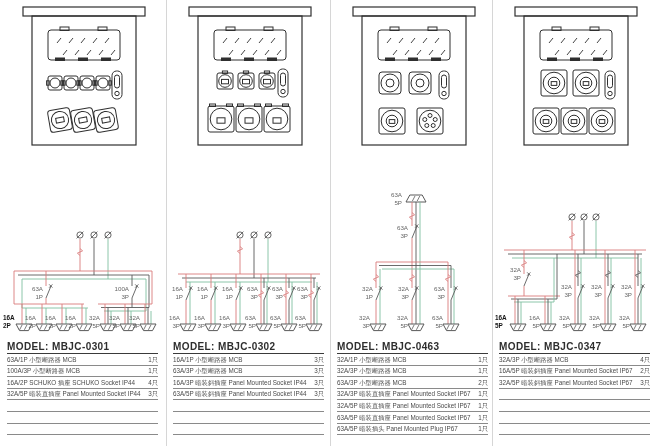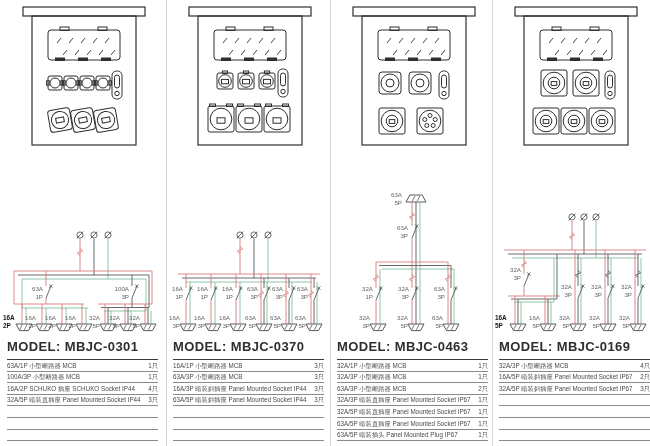--- a/index.html
+++ b/index.html
@@ -9,22 +9,22 @@
   .col{position:absolute;top:0;width:162px;height:446px}
   .cab{position:absolute;top:3px;left:0;color:#2f2f2f}
   .dg{position:absolute;top:186px;left:0}
   .dg line{fill:none;stroke-width:0.9}
   .wr{stroke:#d97b7b;color:#d97b7b}
   .wg{stroke:#7fbfa0;color:#7fbfa0}
   .wd{stroke:#5a5a5a;color:#5a5a5a}
   .lb{font-size:6.2px;fill:#666;font-family:"Liberation Sans",sans-serif}
   .lbB{font-size:6.4px;fill:#141414;font-weight:bold;font-family:"Liberation Sans",sans-serif}
   .tbl{position:absolute;top:342px;left:5px;right:6px}
-  .tt{font-size:13px;font-weight:bold;color:#2e2e2e;letter-spacing:.4px;
-      border-bottom:1.6px solid #3a3a3a;padding-bottom:8px;height:9px;line-height:9px;white-space:nowrap}
+  .tt{font-size:10px;font-weight:bold;color:#2e2e2e;letter-spacing:.4px;
+      border-bottom:1.6px solid #3a3a3a;padding-bottom:2px;height:9px;line-height:9px;white-space:nowrap}
   .tr{display:flex;justify-content:space-between;align-items:flex-end;height:10.6px;
       border-bottom:0.8px solid #8a8a8a;font-size:6.3px;color:#4a4a4a;overflow:hidden}
   .tr .d{white-space:nowrap;overflow:hidden}
   .tr .q{white-space:nowrap;margin-left:3px}
 </style>
 </head>
 <body>
 
 <div class="page">
 
@@ -319,21 +319,21 @@
     <text class="lb" text-anchor="end" x="62" y="134">16A</text>
     <text class="lb" text-anchor="end" x="62" y="142">3P</text>
     <text class="lb" text-anchor="end" x="88" y="134">63A</text>
     <text class="lb" text-anchor="end" x="88" y="142">5P</text>
     <text class="lb" text-anchor="end" x="113" y="134">63A</text>
     <text class="lb" text-anchor="end" x="113" y="142">5P</text>
     <text class="lb" text-anchor="end" x="138" y="134">63A</text>
     <text class="lb" text-anchor="end" x="138" y="142">5P</text>
   </svg>
   <div class="tbl">
-    <div class="tt">MODEL: MBJC-0370</div>
+    <div class="tt">MODEL: MBJC-0302</div>
     <div class="tr">
           <span class="d">16A/1P 小型断路器 MCB</span>
           <span class="q">3只</span>
         </div>
     <div class="tr">
           <span class="d">63A/3P 小型断路器 MCB</span>
           <span class="q">3只</span>
         </div>
     <div class="tr">
           <span class="d">16A/3P 暗装斜插座 Panel Mounted Socket IP44</span>
@@ -531,21 +531,21 @@
     <text class="lb" text-anchor="end" x="46" y="134">16A</text>
     <text class="lb" text-anchor="end" x="46" y="142">5P</text>
     <text class="lb" text-anchor="end" x="76" y="134">32A</text>
     <text class="lb" text-anchor="end" x="76" y="142">5P</text>
     <text class="lb" text-anchor="end" x="106" y="134">32A</text>
     <text class="lb" text-anchor="end" x="106" y="142">5P</text>
     <text class="lb" text-anchor="end" x="136" y="134">32A</text>
     <text class="lb" text-anchor="end" x="136" y="142">5P</text>
   </svg>
   <div class="tbl">
-    <div class="tt">MODEL: MBJC-0169</div>
+    <div class="tt">MODEL: MBJC-0347</div>
     <div class="tr">
           <span class="d">32A/3P 小型断路器 MCB</span>
           <span class="q">4只</span>
         </div>
     <div class="tr">
           <span class="d">16A/5P 暗装斜插座 Panel Mounted Socket IP67</span>
           <span class="q">2只</span>
         </div>
     <div class="tr">
           <span class="d">32A/5P 暗装斜插座 Panel Mounted Socket IP67</span>

